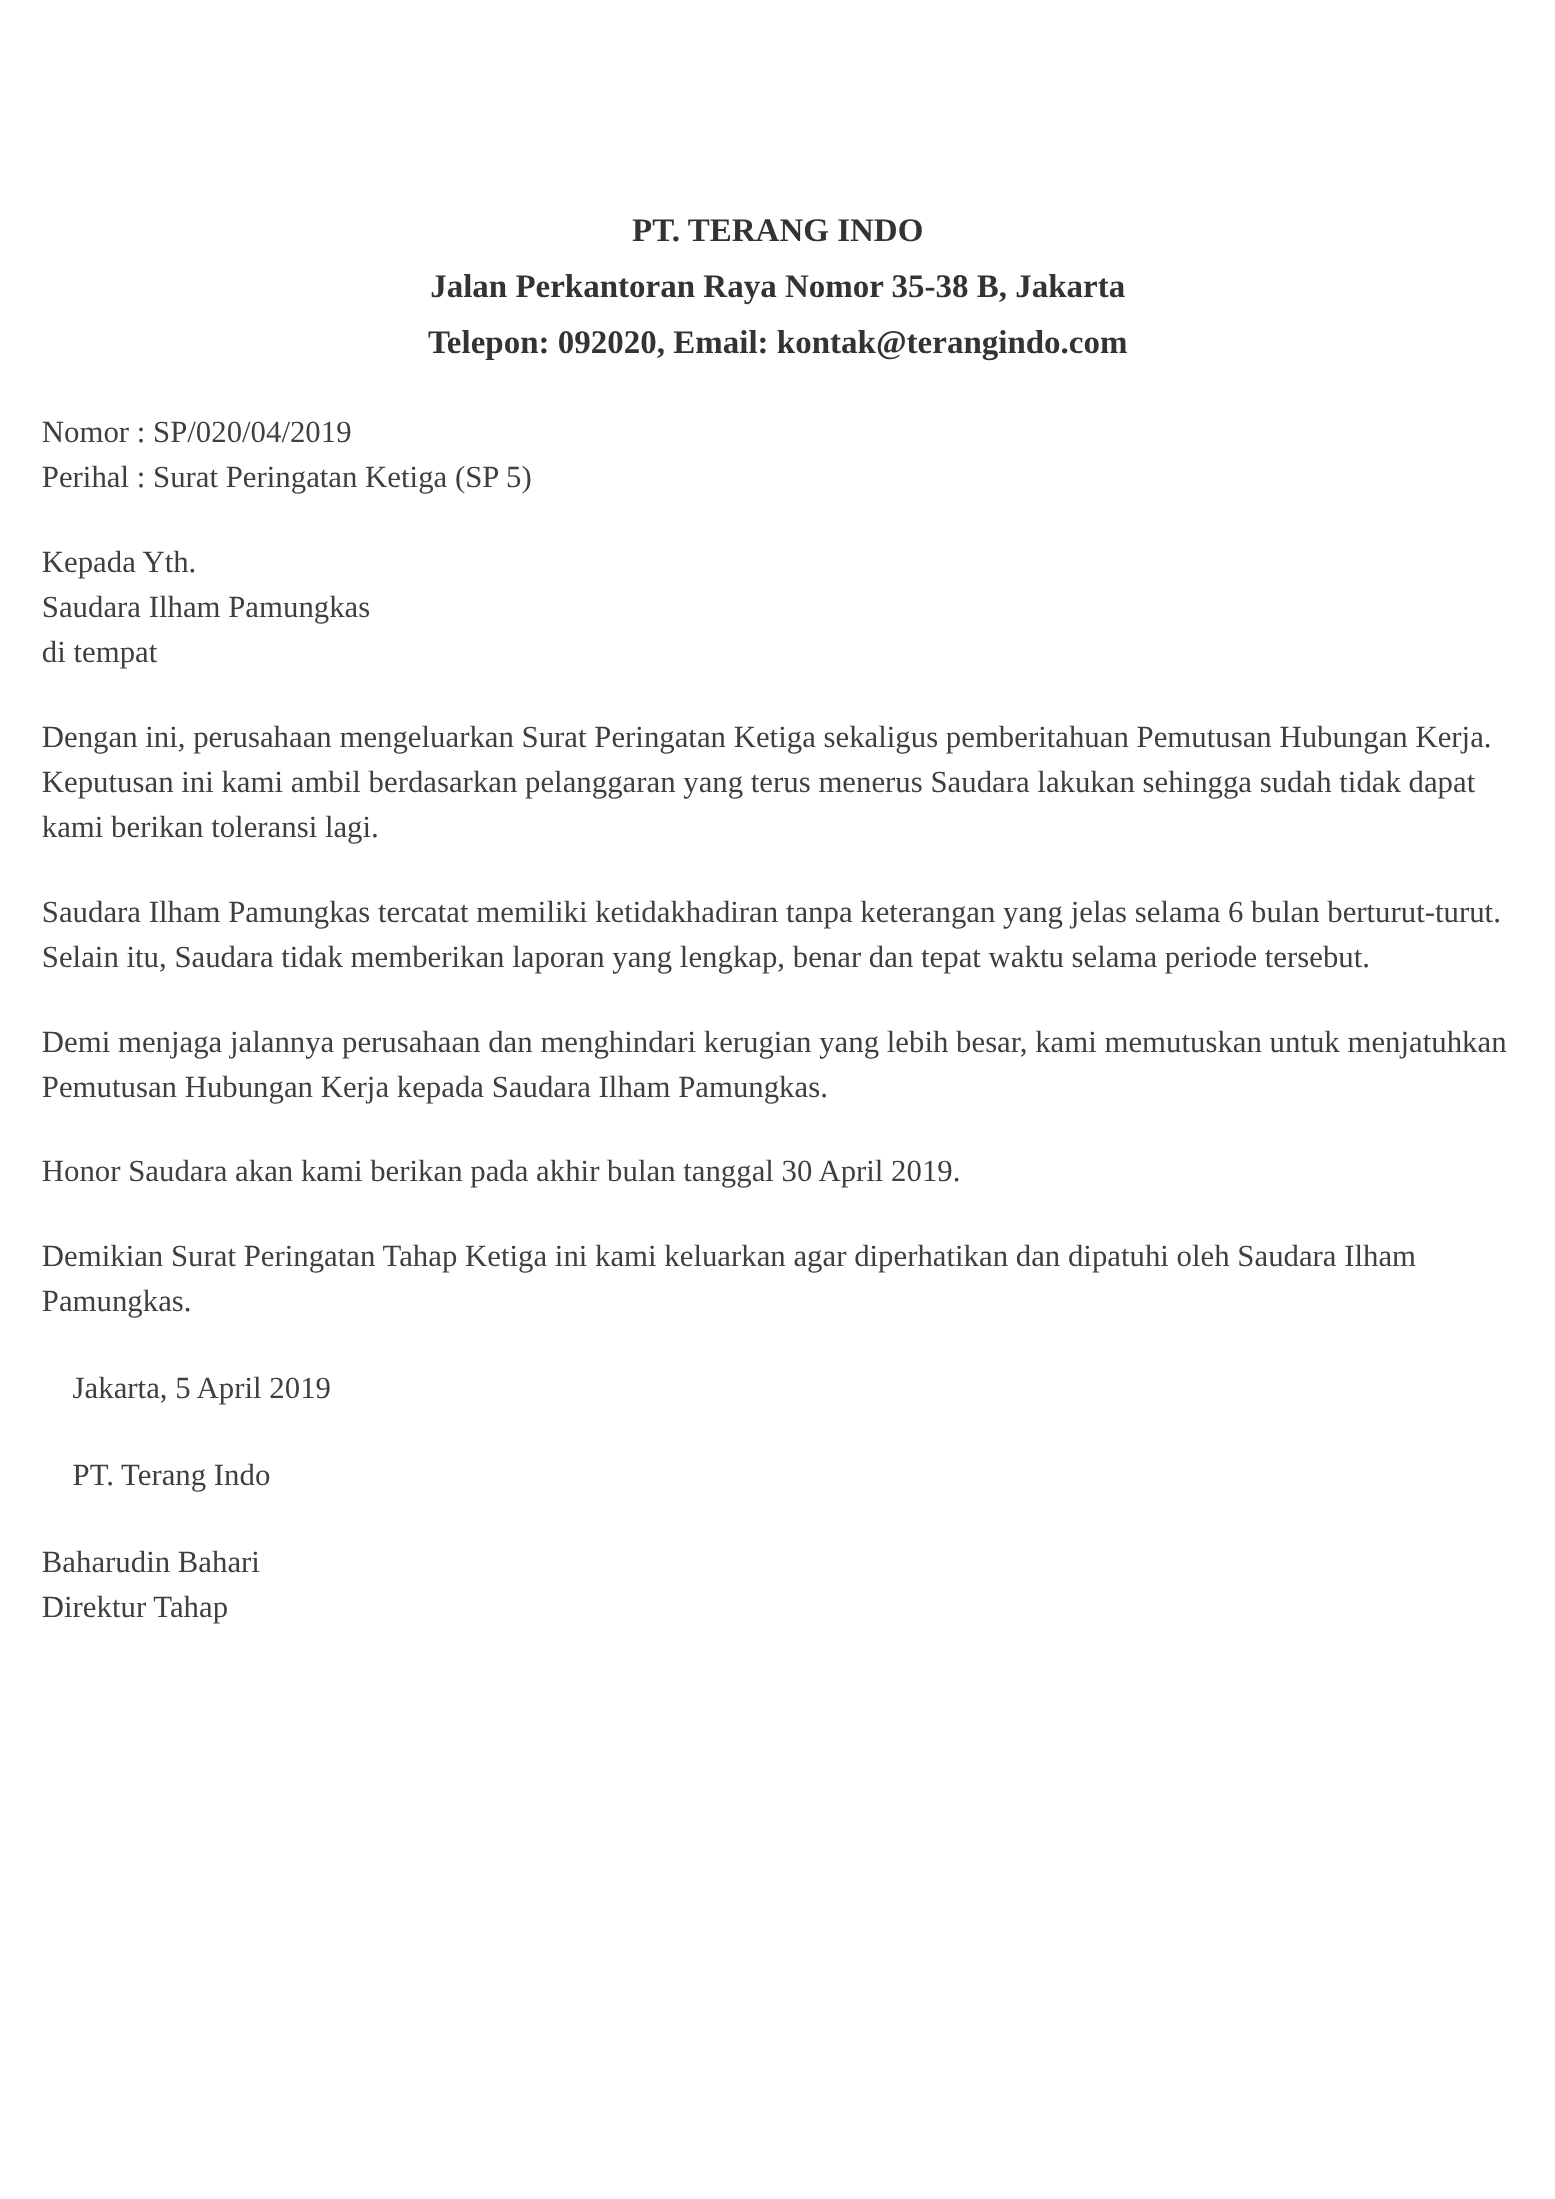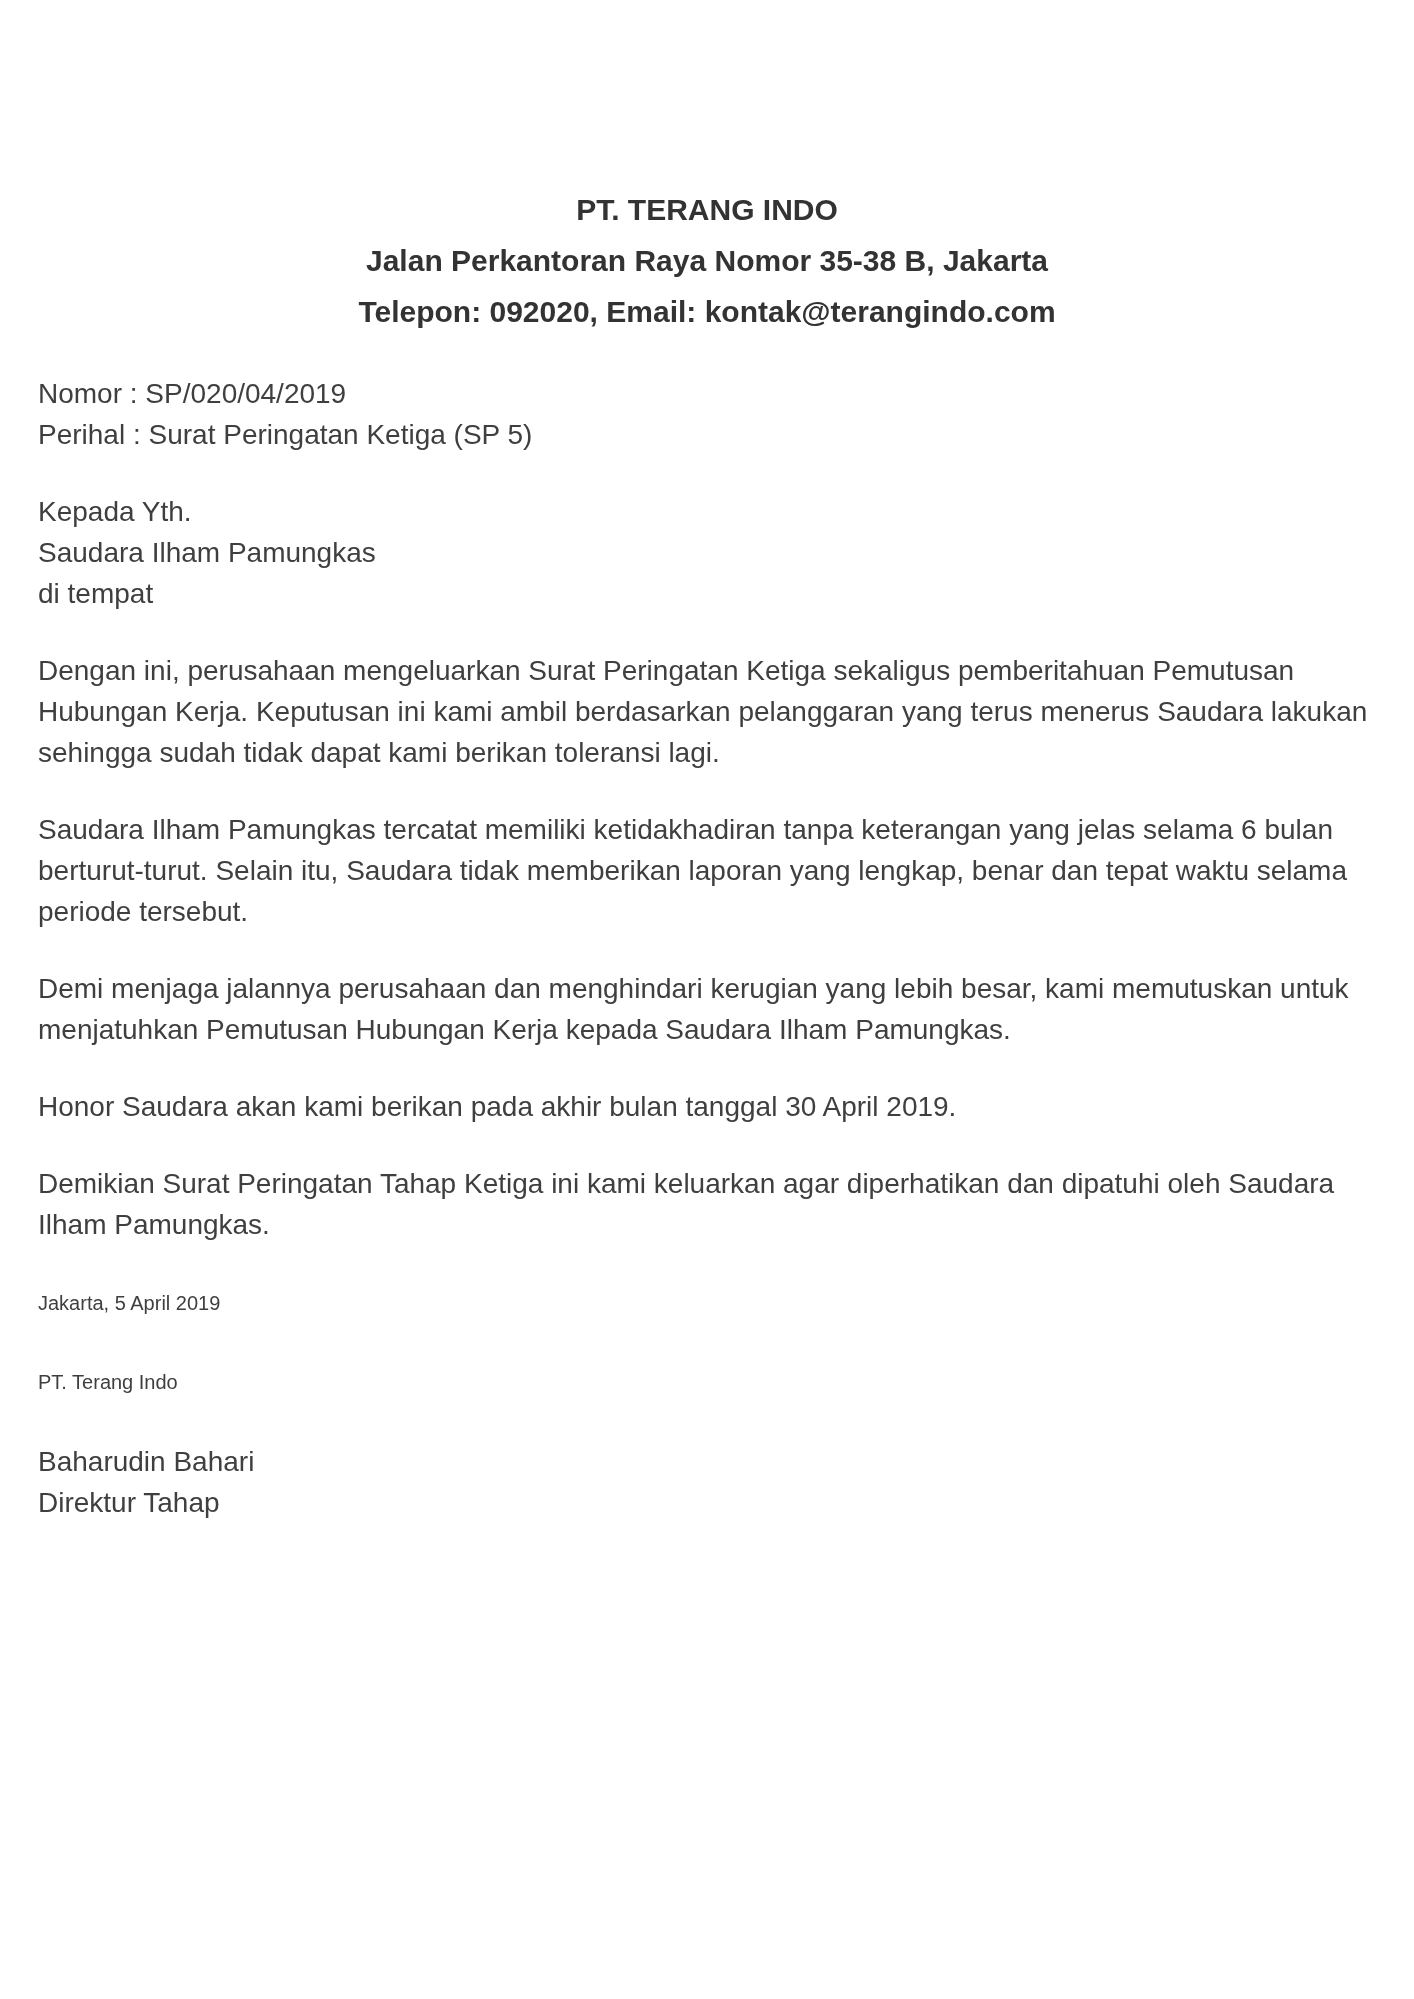--- a/index.html
+++ b/index.html
@@ -6,21 +6,21 @@
     margin: 0;
     padding: 0;
     background: #ffffff;
   }
   .page {
     position: relative;
     width: 1414px;
     height: 1753px;
     margin: 0 auto;
     background: #ffffff;
-    font-family: Liberation Sans, sans-serif;
+    font-family: Liberation Serif, serif;
     color: #3f3f3f;
     box-sizing: border-box;
     padding: 184px 38px 0 38px;
   }
   .letterhead {
     text-align: center;
     font-weight: bold;
     font-size: 30px;
     line-height: 51px;
     color: #333333;
@@ -36,23 +36,24 @@
   .block div {
     white-space: nowrap;
   }
   .para {
     margin: 36px 0 0 0;
     font-size: 28px;
     line-height: 41px;
   }
   .closing-line {
     margin-top: 38px;
-    font-size: 20px;
+    font-size: 28px;
     line-height: 41px;
     white-space: nowrap;
+    margin-left: 28px;
   }
   .signature-block {
     margin-top: 38px;
     font-size: 28px;
     line-height: 41px;
   }
   .signature-block div {
     white-space: nowrap;
   }
 </style>

